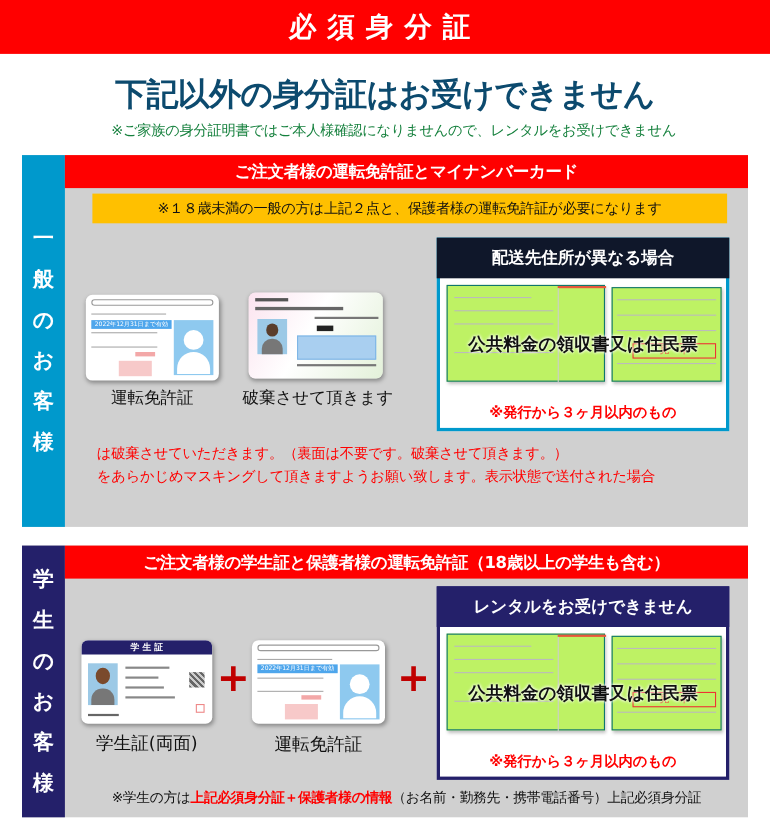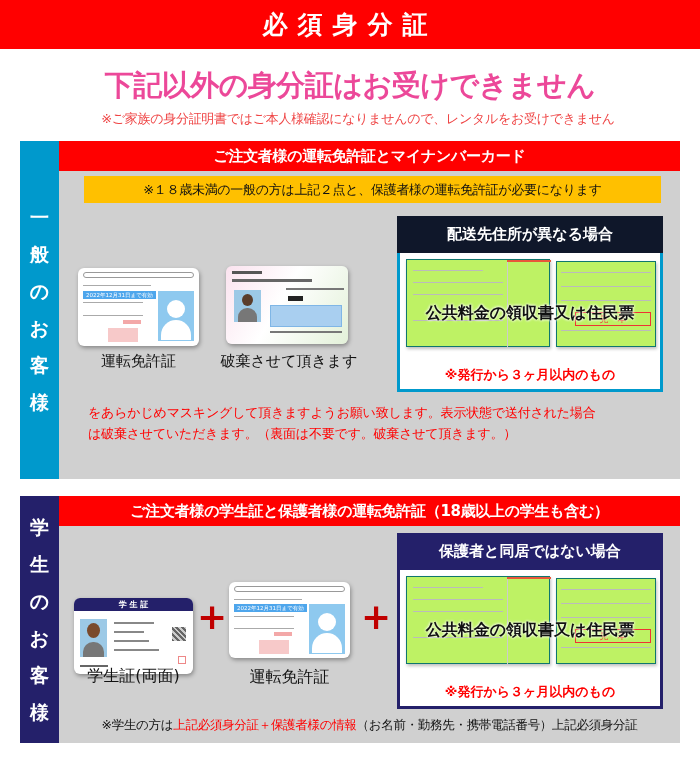--- a/index.html
+++ b/index.html
@@ -1,20 +1,20 @@
 <!DOCTYPE html>
 <html><head>
 <meta charset="utf-8">
 <style>
 *{box-sizing:border-box;margin:0;padding:0;}
 body{width:700px;height:760px;background:#fff;font-family:"DejaVu Sans","Liberation Sans",sans-serif;position:relative;overflow:hidden;}
 .abs{position:absolute;}
 .top-banner{left:0;top:0;width:700px;height:49px;background:#ff0000;color:#fff;font-weight:bold;font-size:25px;letter-spacing:10px;display:flex;align-items:center;justify-content:center;}
-.main-title{left:0;top:66px;width:700px;text-align:center;font-size:29px;font-weight:bold;color:#ec4899;letter-spacing:-0.5px;}
-.sub-note{left:0;top:110px;width:700px;text-align:center;font-size:13px;color:#ef4444;letter-spacing:-0.3px;padding-left:16px;}
+.main-title{left:0;top:66px;width:700px;text-align:center;font-size:29px;font-weight:bold;color:#0c4a6e;letter-spacing:-0.5px;}
+.sub-note{left:0;top:110px;width:700px;text-align:center;font-size:13px;color:#15803d;letter-spacing:-0.3px;padding-left:16px;}
 .panel{background:#d0d0d0;}
 .side-bar{color:#fff;font-weight:bold;font-size:19px;display:flex;flex-direction:column;align-items:center;justify-content:center;}
 .side-bar span{display:block;line-height:1;margin:9px 0;}
 .red-head{background:#ff0000;color:#fff;font-weight:bold;font-size:15px;display:flex;align-items:center;justify-content:center;letter-spacing:-0.3px;}
 .yellow-note{background:#ffc000;color:#111;font-size:13px;font-weight:normal;display:flex;align-items:center;justify-content:center;letter-spacing:-0.3px;}
 .box{background:#fff;}
 .box-head{color:#fff;font-weight:bold;font-size:15px;display:flex;align-items:center;justify-content:center;}
 .doc{background:#bef264;border:1px solid #0f766e;box-shadow:1px 2px 3px rgba(0,0,0,.25);padding-left:45px;}
 .doc .line{position:absolute;height:1px;background:#bbb;}
 .doc-overlay{font-size:16px;color:#111;font-weight:bold;white-space:nowrap;text-align:center;text-shadow:0 0 3px #fff,0 0 3px #fff;}
@@ -86,36 +86,36 @@
     <div class="line" style="left:4px;top:24px;width:90px;"></div>
     <div class="line" style="left:4px;top:38px;width:90px;"></div>
     <div class="line" style="left:4px;top:68px;width:90px;"></div>
     <div class="abs" style="left:18px;top:50px;width:76px;height:14px;border:1px solid #e33;color:#e33;font-size:9px;line-height:12px;text-align:center;">見　本</div>
   </div>
   <div class="abs doc-overlay" style="left:0;top:84px;width:260px;">公共料金の領収書又は住民票</div>
   <div class="abs doc-note" style="left:0;top:147px;width:260px;">※発行から３ヶ月以内のもの</div>
 </div>
 
 <div class="abs red-text" style="left:88px;top:402px;width:592px;">
+  <div>は破棄させていただきます。（裏面は不要です。破棄させて頂きます。）</div>
   <div>をあらかじめマスキングして頂きますようお願い致します。表示状態で送付された場合</div>
-  <div>は破棄させていただきます。（裏面は不要です。破棄させて頂きます。）</div>
 </div>
 
 <div class="abs panel" style="left:20px;top:496px;width:660px;height:247px;"></div>
 <div class="abs side-bar" style="left:20px;top:496px;width:39px;height:247px;background:#24206a;">
   <span>学</span>
   <span>生</span>
   <span>の</span>
   <span>お</span>
   <span>客</span>
   <span>様</span>
 </div>
 <div class="abs red-head" style="left:59px;top:496px;width:621px;height:30px;">ご注文者様の学生証と保護者様の運転免許証（18歳以上の学生も含む）</div>
 
-<div class="abs card" style="left:74px;top:582px;width:119px;height:76px;margin-top:16px;">
+<div class="abs card" style="left:74px;top:582px;width:119px;height:76px;">
   <div class="abs" style="left:0;top:0;width:119px;height:13px;background:#24206a;color:#fff;font-size:8px;font-weight:bold;line-height:13px;text-align:center;">学 生 証</div>
   <div class="abs" style="left:6px;top:21px;width:27px;height:38px;background:#9cc9e6;"></div>
   <div class="abs" style="left:13px;top:25px;width:13px;height:15px;background:#7a4a2c;border-radius:50%;"></div>
   <div class="abs" style="left:9px;top:44px;width:21px;height:15px;background:#777;border-radius:10px 10px 0 0;"></div>
   <div class="abs" style="left:40px;top:24px;width:40px;height:2px;background:#888;"></div>
   <div class="abs" style="left:40px;top:33px;width:30px;height:2px;background:#888;"></div>
   <div class="abs" style="left:40px;top:42px;width:35px;height:2px;background:#888;"></div>
   <div class="abs" style="left:40px;top:51px;width:45px;height:2px;background:#888;"></div>
   <div class="abs" style="left:98px;top:29px;width:14px;height:14px;background:repeating-linear-gradient(45deg,#666 0 2px,#ccc 2px 4px);"></div>
   <div class="abs" style="left:6px;top:67px;width:28px;height:2px;background:#666;"></div>
@@ -137,35 +137,35 @@
   <div class="abs" style="left:89px;top:31px;width:18px;height:18px;background:#fff;border-radius:50%;"></div>
   <div class="abs" style="left:83px;top:51px;width:30px;height:20px;background:#fff;border-radius:15px 15px 0 0;"></div>
 </div>
 <div class="abs caption" style="left:229px;top:666px;width:121px;font-size:16px;line-height:21px;">
   <div>運転免許証</div>
 </div>
 
 <div class="abs plus" style="left:361px;top:596px;">+</div>
 
 <div class="abs box" style="left:397px;top:533px;width:266px;height:176px;border:3px solid #24206a;">
-  <div class="abs box-head" style="left:-3px;top:-3px;width:266px;height:37px;background:#24206a;">保護者と同居ではない場合</div>
+  <div class="abs box-head" style="left:-3px;top:-3px;width:266px;height:37px;background:#24206a;">レンタルをお受けできません</div>
   <div class="abs doc" style="left:6px;top:40px;width:144px;height:88px;">
     <div class="line" style="left:6px;top:10px;width:70px;"></div>
     <div class="line" style="left:6px;top:22px;width:90px;"></div>
     <div class="line" style="left:6px;top:34px;width:90px;"></div>
     <div class="line" style="left:6px;top:60px;width:90px;"></div>
     <div class="abs" style="left:100px;top:0;width:44px;height:2px;background:#e8573a;"></div>
     <div class="abs" style="left:100px;top:2px;width:1px;height:86px;background:#ccc;"></div>
   </div>
   <div class="abs doc" style="left:156px;top:42px;width:100px;height:86px;">
     <div class="line" style="left:4px;top:10px;width:90px;"></div>
     <div class="line" style="left:4px;top:24px;width:90px;"></div>
     <div class="line" style="left:4px;top:38px;width:90px;"></div>
     <div class="line" style="left:4px;top:68px;width:90px;"></div>
     <div class="abs" style="left:18px;top:50px;width:76px;height:14px;border:1px solid #e33;color:#e33;font-size:9px;line-height:12px;text-align:center;">見　本</div>
   </div>
   <div class="abs doc-overlay" style="left:0;top:84px;width:260px;">公共料金の領収書又は住民票</div>
   <div class="abs doc-note" style="left:0;top:147px;width:260px;">※発行から３ヶ月以内のもの</div>
 </div>
 
 <div class="abs" style="left:59px;top:717px;width:621px;text-align:center;font-size:12.5px;color:#111;letter-spacing:-0.3px;white-space:nowrap;">
-  <span>※学生の方は</span><span style="color:#ff0000;font-weight:normal;">上記必須身分証＋保護者様の情報</span><span>（お名前・勤務先・携帯電話番号）上記必須身分証</span>
+  <span>※学生の方は</span><span style="color:#ff0000;font-weight:bold;">上記必須身分証＋保護者様の情報</span><span>（お名前・勤務先・携帯電話番号）上記必須身分証</span>
 </div>
 
 </body></html>

